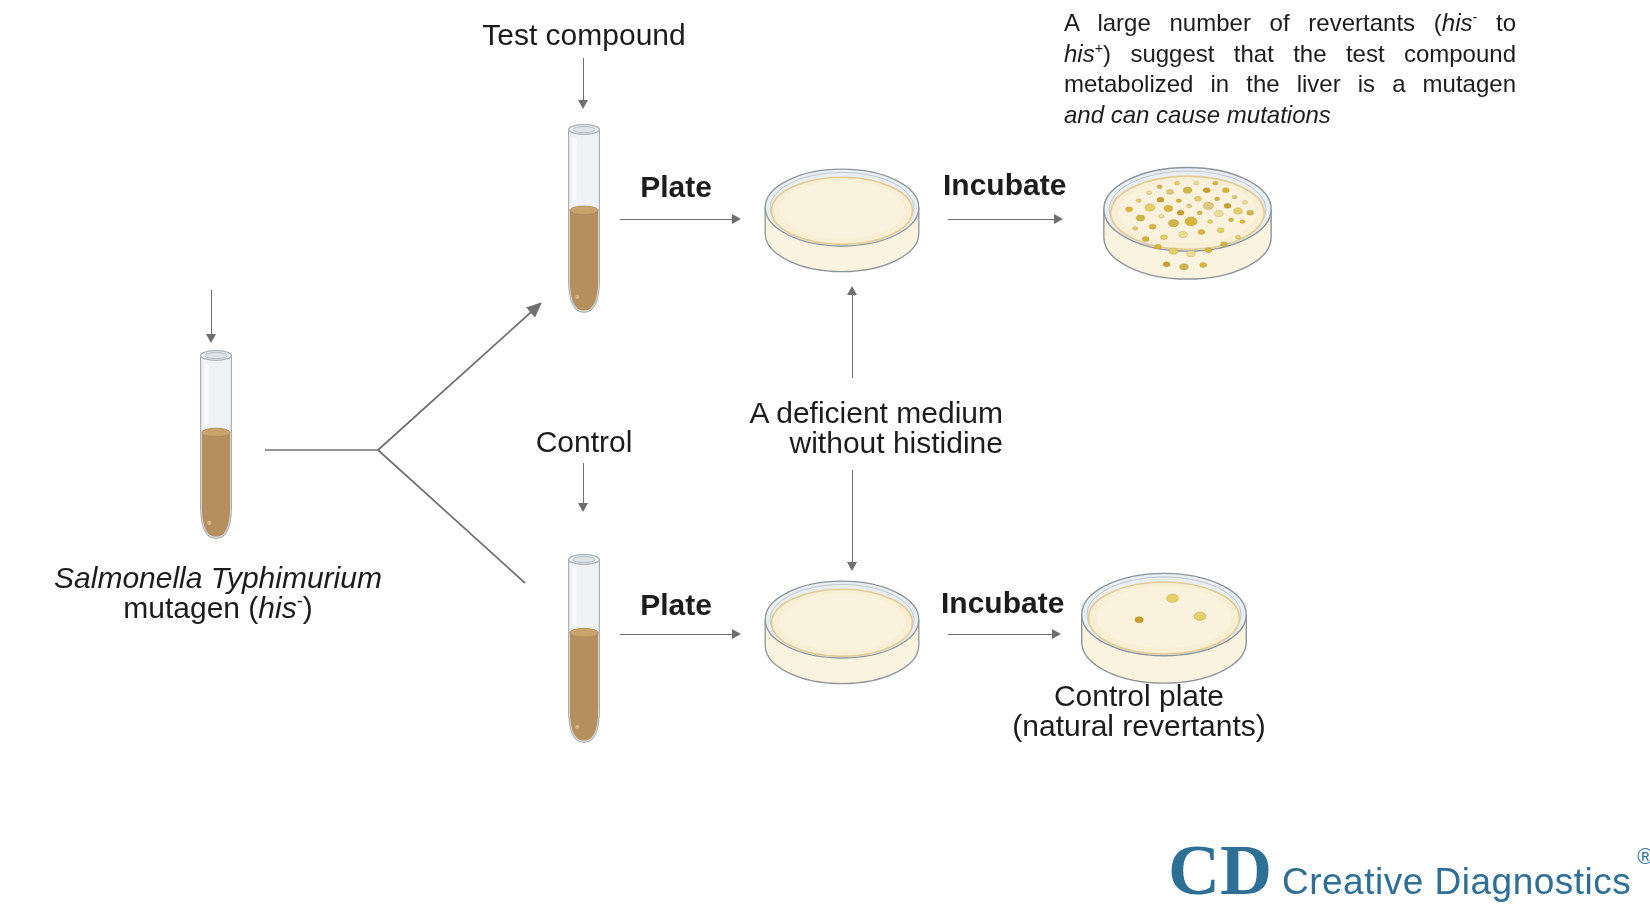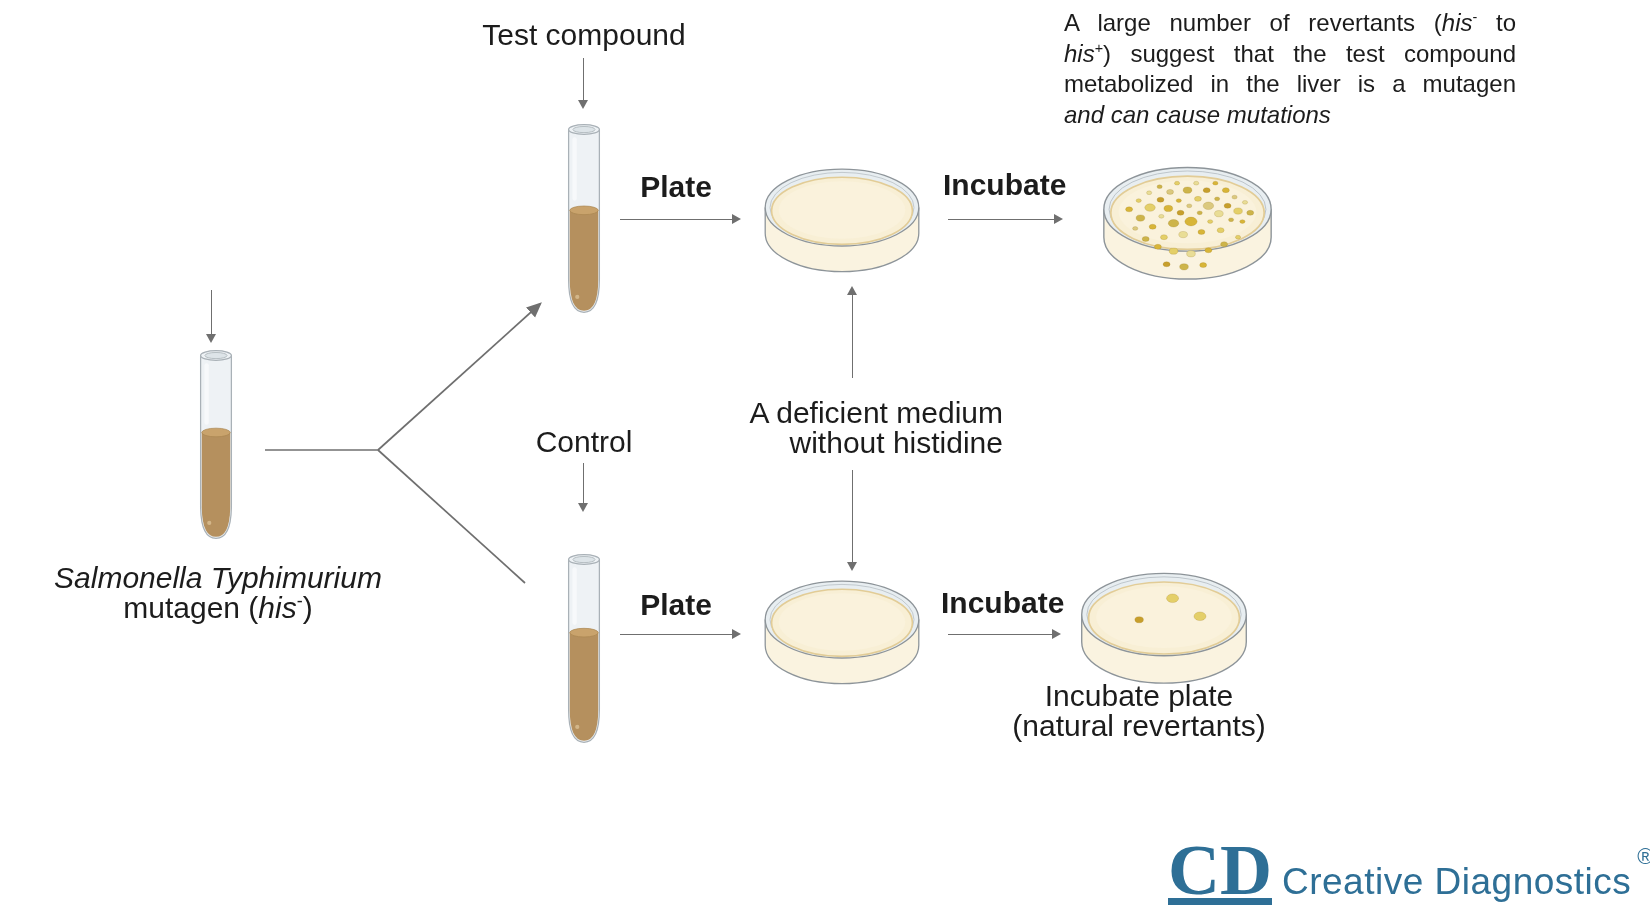--- a/index.html
+++ b/index.html
@@ -24,21 +24,21 @@
 
   .art { position:absolute; }
 
   
   .result-note { position:absolute; left:1064px; top:8px; width:452px; font-size:24px; line-height:30.5px; }
   .result-note .rline { text-align:justify; text-align-last:justify; }
   .result-note .rline.last { text-align:left; text-align-last:left;font-style:italic; }
 
   
   .logo { position:absolute; left:1168px; top:834px; display:flex; align-items:baseline; }
-  .logo .cd { font-family:"Liberation Serif", serif; font-weight:bold; font-size:72px; line-height:72px;text-decoration:underline; }
+  .logo .cd { font-family:"Liberation Serif", serif; font-weight:bold; font-size:72px; line-height:72px; }
   .logo .name { font-size:37px; margin-left:10px; letter-spacing:0.5px; }
   .logo .reg { font-size:22px; position:relative; top:-30px; left:6px; }
 </style>
 </head>
 <body>
 
 <div class="canvas">
 
   <div class="result-note">
     <div class="rline"><span>A large number of revertants (</span><i>his</i><sup>-</sup> <span>to</span></div>
@@ -201,21 +201,21 @@
     <ellipse cx="100" cy="56" rx="88" ry="42" fill="#f8efd5" stroke="#e2cc96" stroke-width="2"></ellipse>
     <ellipse cx="100" cy="55" rx="79" ry="36" fill="#faf2dc"></ellipse>
     <g class="colonies">
         <ellipse cx="110" cy="33" rx="7" ry="5.04" fill="#e4cf68" stroke="rgba(150,115,25,0.25)"></ellipse>
         <ellipse cx="71" cy="58" rx="5" ry="3.60" fill="#c79f2c" stroke="rgba(150,115,25,0.25)"></ellipse>
         <ellipse cx="142" cy="54" rx="7" ry="5.04" fill="#e4cf68" stroke="rgba(150,115,25,0.25)"></ellipse>
       </g>
   </svg>
 
   <div class="label" style="left:989px;top:681px;width:300px;">
-    <div>Incubate plate</div>
+    <div>Control plate</div>
     <div>(natural revertants)</div>
   </div>
 
   <div class="logo" style="color: rgb(46, 111, 150);">
     <span class="cd">CD</span>
     <span class="name">Creative Diagnostics</span>
     <span class="reg">®</span>
   </div>
 
 </div>

